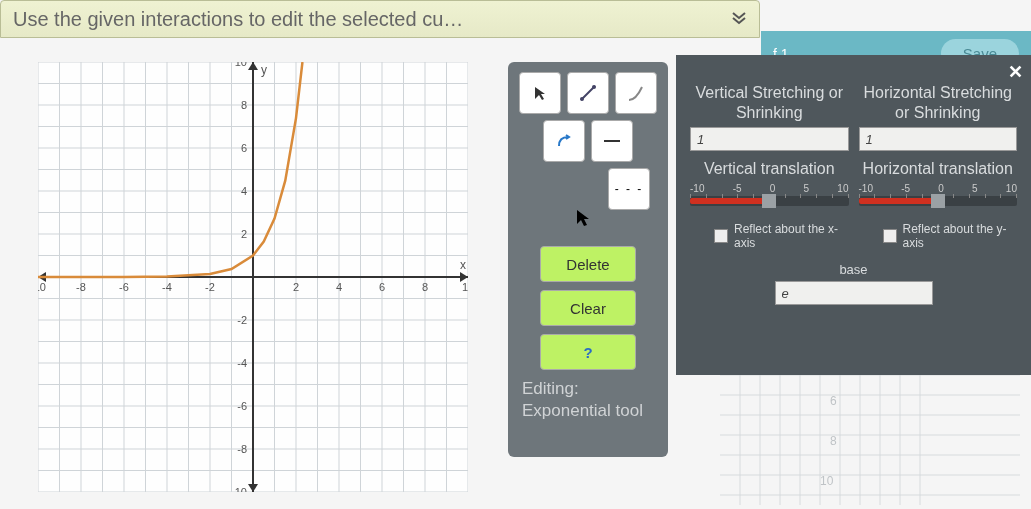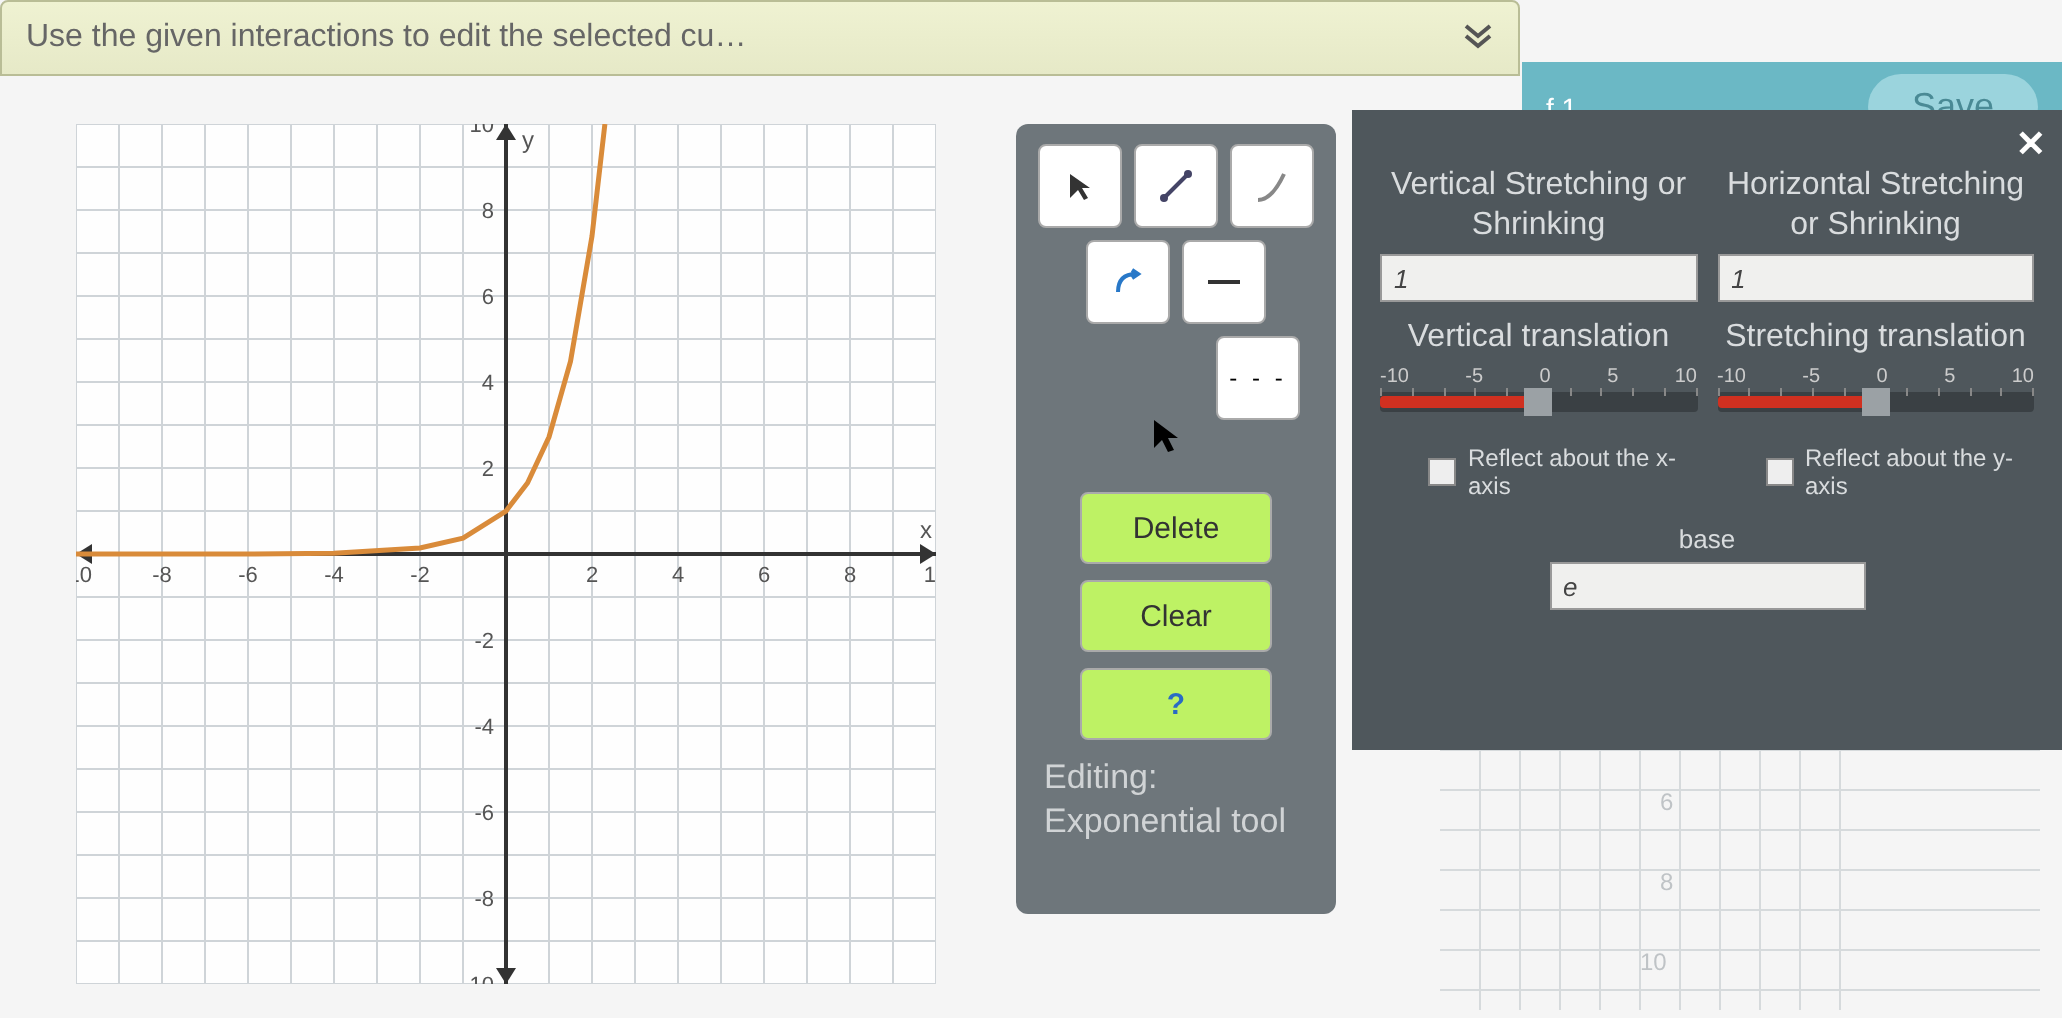--- a/index.html
+++ b/index.html
@@ -16,21 +16,21 @@
     top: 0; left: 0;
     height: 38px;
     width: 760px;
     background: linear-gradient(#eff2d2,#e6e9c7);
     border: 1px solid #b9bd96;
     border-radius: 4px 4px 0 0;
     display: flex;
     align-items: center;
     padding: 0 12px;
     color: #666;
-    font-size: 16px;
+    font-size: 20px;
   }
   .topbar .chev {
     margin-left: auto;
     font-size: 18px;
     color: #555;
   }
   .toparea-right {
     position: absolute;
     top: 0; right: 0;
     height: 45px;
@@ -43,21 +43,21 @@
     font-size: 14px;
     margin-top: 31px;
   }
   .save-btn {
     margin-left: auto;
     padding: 6px 22px;
     border-radius: 20px;
     border: none;
     background: #9bd4dd;
     color: #4a8a95;
-    font-size: 18px;
+    font-size: 15px;
   }
   .graph-wrap {
     position: absolute;
     top: 62px;
     left: 38px;
     width: 430px;
     height: 430px;
     background: #fefefe;
   }
   .graph-svg { width: 100%; height: 100%; }
@@ -386,21 +386,21 @@
               <span></span>
               <span></span>
               <span></span>
             </div>
           <div class="slider-fill" style="width:50%;"></div>
           <div class="slider-thumb" style="left:50%;"></div>
         </div>
       </div>
     </div>
     <div class="col">
-      <div class="col-label" style="min-height:auto;">Stretching translation</div>
+      <div class="col-label" style="min-height:auto;">Horizontal translation</div>
       <div class="slider-wrap">
         <div class="ticklabels">
           <span>-10</span>
           <span>-5</span>
           <span>0</span>
           <span>5</span>
           <span>10</span>
         </div>
         <div class="slider-track">
           <div class="slider-ticks">

